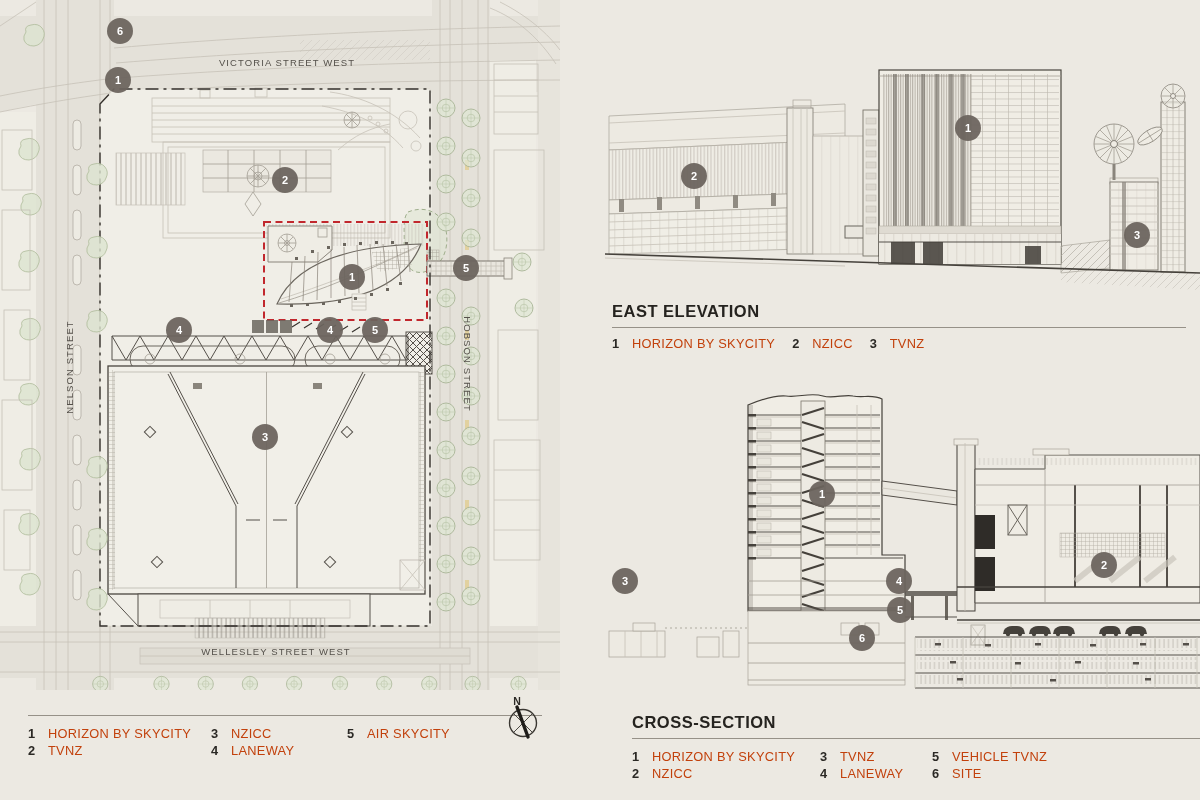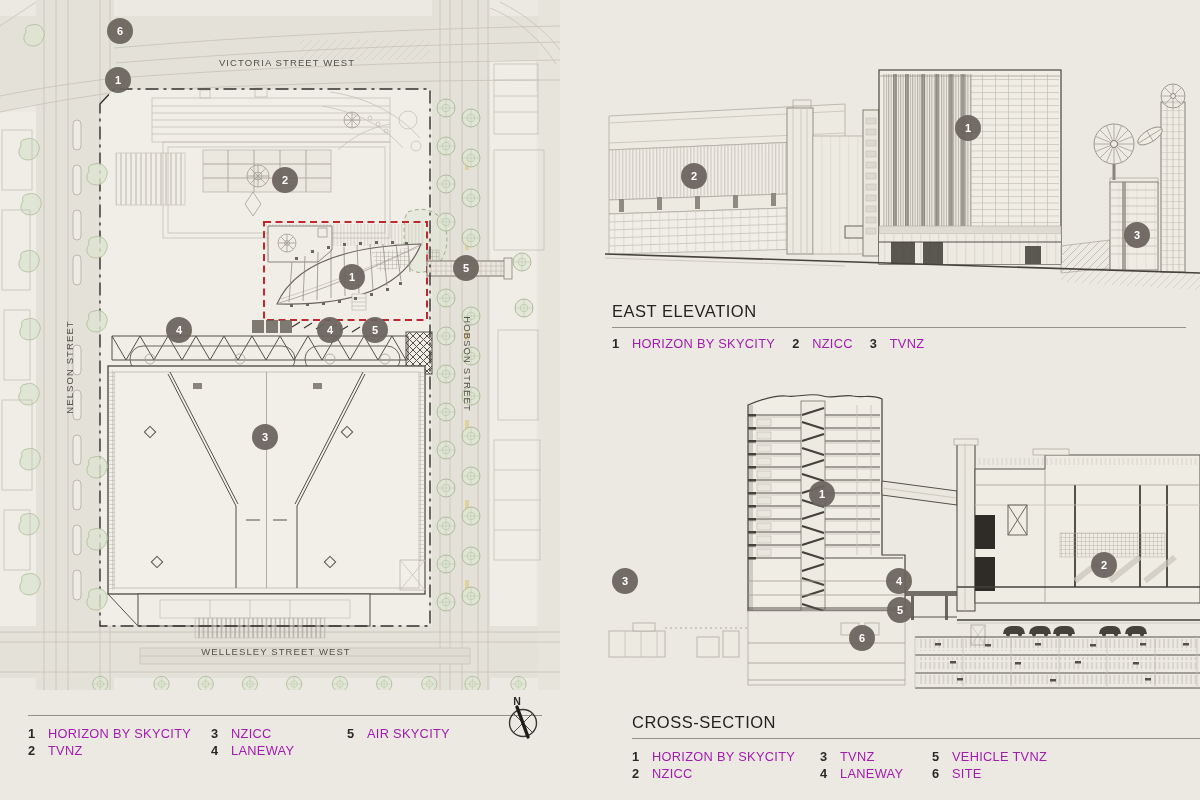--- a/index.html
+++ b/index.html
@@ -3,28 +3,28 @@
 <meta charset="utf-8">
 <style>
   html,body{margin:0;padding:0}
   body{width:1200px;height:800px;overflow:hidden;background:#ECE9E2;
        font-family:"Liberation Sans",sans-serif;position:relative}
   .sheet{position:absolute;inset:0;background:#ECE9E2}
   .panel-svg{position:absolute;display:block}
 
   
   .caption{position:absolute;color:#3A3732}
-  .caption h2{margin:0;font-size:16.5px;line-height:20px;font-weight:400;
+  .caption h2{margin:0;font-size:16.5px;line-height:20px;font-weight:700;
               letter-spacing:.5px;color:#25231F}
   .rule{border:0;border-top:1.5px solid #969188;margin:0}
   .legend{display:grid;grid-auto-flow:column;margin-top:9px;font-size:12.8px}
   .legend.rows2{grid-template-rows:repeat(2,17px)}
   .legend-item{display:flex;align-items:center;white-space:nowrap}
   .legend-item .num{width:20px;font-weight:700;color:#2B2925;flex:0 0 20px}
-  .legend-item .lbl{letter-spacing:.3px;color:#a21caf}
+  .legend-item .lbl{letter-spacing:.3px;color:#c2410c}
   .legend.flexrow{display:flex;column-gap:17px}
   #sp-legend{grid-template-columns:183px 136px auto}
   #cs-legend{grid-template-columns:188px 112px auto}
 
   
   svg text.street-label{fill:#54504A;font-family:"Liberation Sans",sans-serif;
       font-size:9.5px;letter-spacing:1.1px;text-anchor:middle}
   .mk circle{fill:#6B645E;fill-opacity:.94}
   .mk text{fill:#FFFFFF;font-family:"Liberation Sans",sans-serif;font-size:11px;
       font-weight:700;text-anchor:middle}

